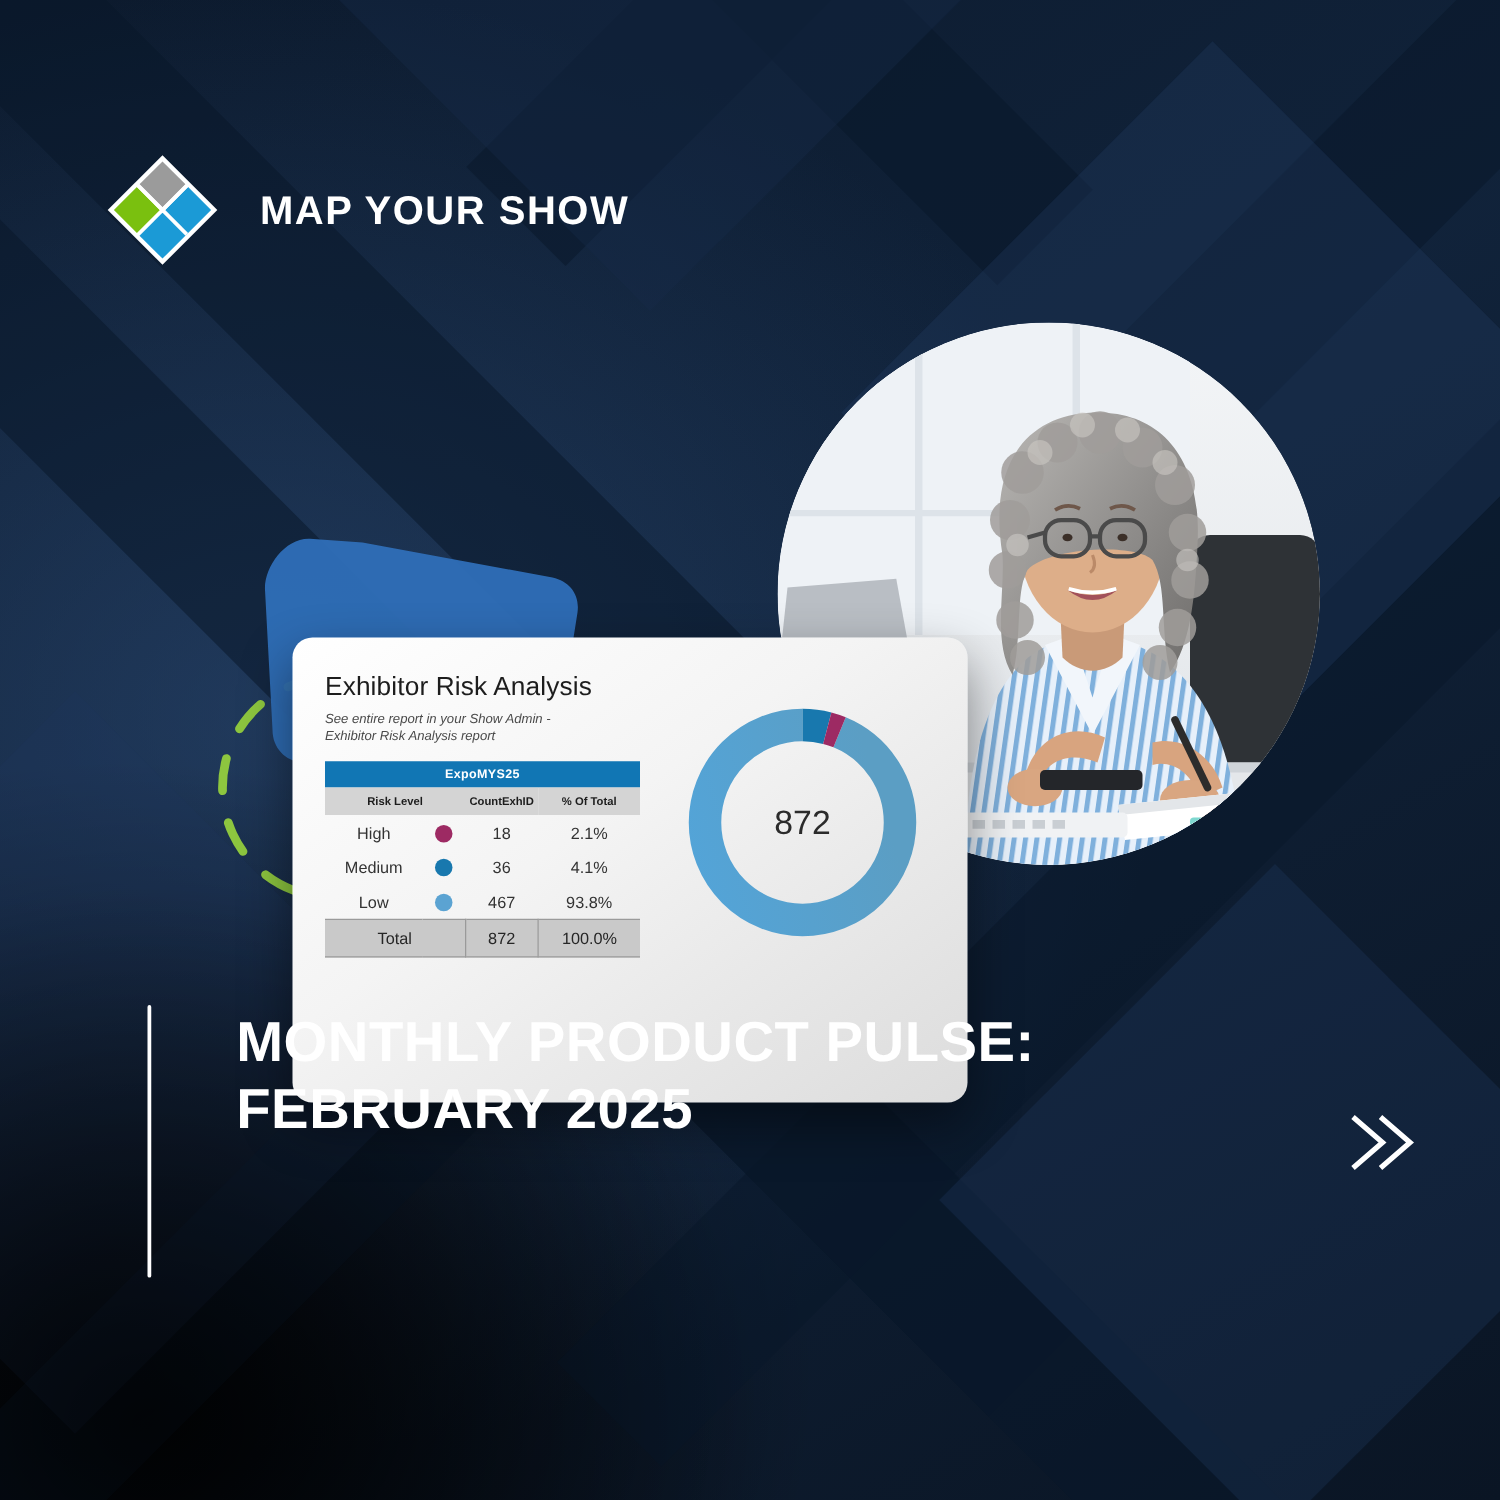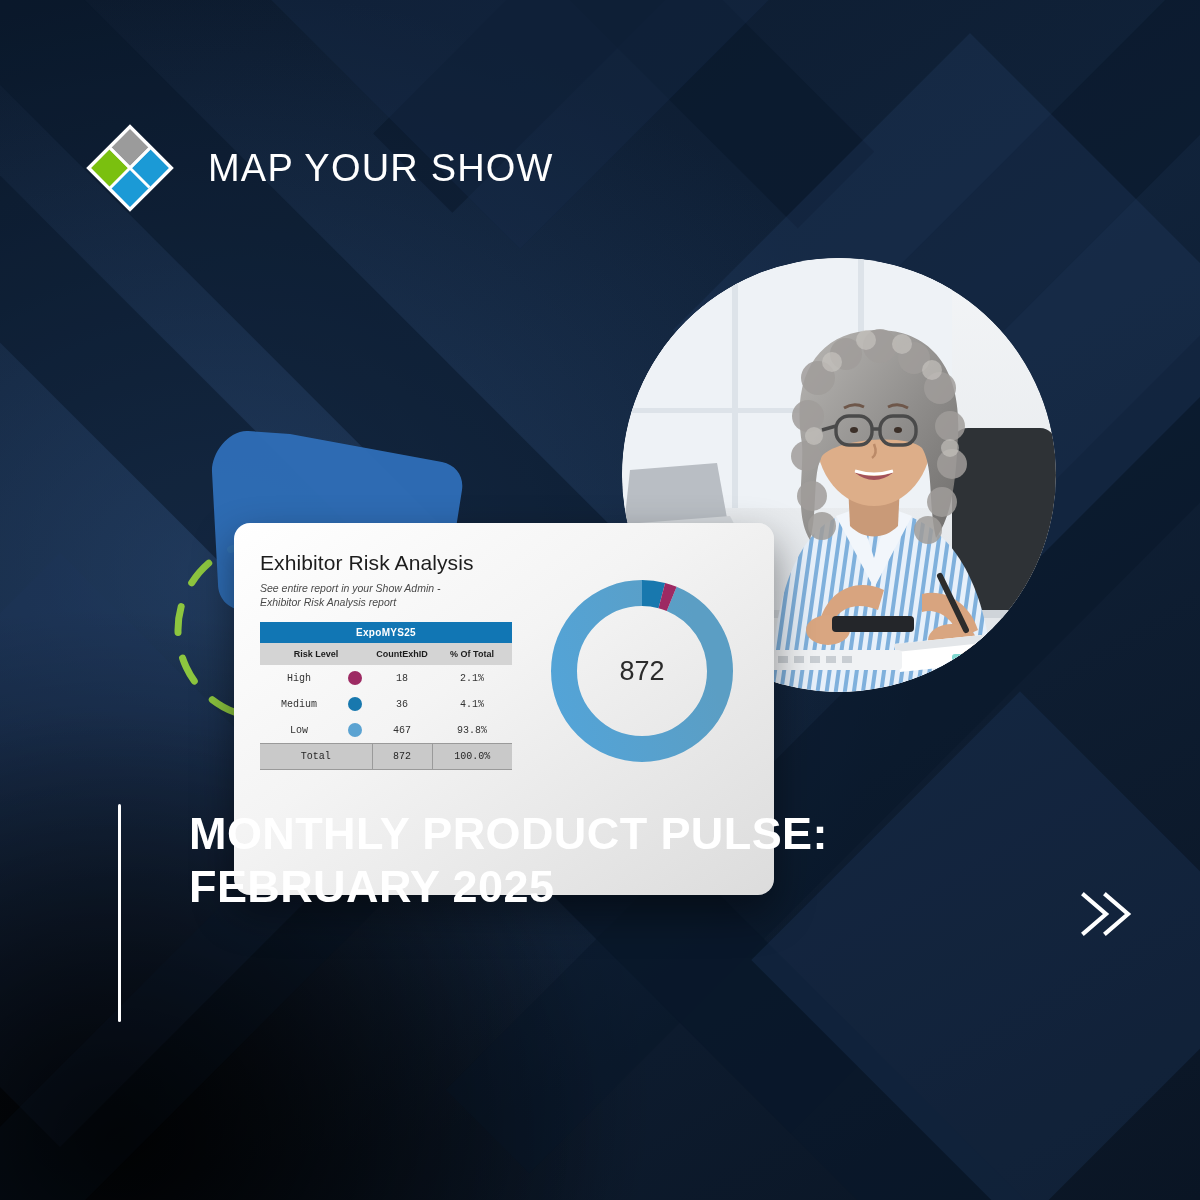--- a/index.html
+++ b/index.html
@@ -36,22 +36,22 @@
 
   
   .brand{
     position:absolute;left:80px;top:118px;
     display:flex;align-items:center;gap:28px;
   }
   .logo-mark{position:relative;width:100px;height:100px;}
   .logo-mark svg{display:block;}
   .brand-name{
     color:#ffffff;
-    font-size:38px;
-    font-weight:normal;
+    font-size:32px;
+    font-weight:bold;
     letter-spacing:1.2px;
     white-space:nowrap;
   }
 
   
   .photo{
     position:absolute;left:622px;top:258px;
     width:434px;height:434px;border-radius:50%;
     overflow:hidden;
   }
@@ -64,21 +64,21 @@
   }
 
   
   .hexblob{
     position:absolute;left:198px;top:428px;
     width:268px;height:230px;
   }
 
   
   .card{
-    position:absolute;left:234px;top:523px;
+    position:absolute;left:234px;top:510px;
     width:540px;height:372px;
     border-radius:16px;
     background:linear-gradient(145deg,#ffffff 0%,#f4f4f4 42%,#dcdcdc 100%);
     box-shadow:0 18px 42px rgba(0,0,0,0.45);
     overflow:hidden;
   }
   .card-inner{position:absolute;inset:0;display:flex;}
   .card-left{padding:28px 0 0 26px;width:286px;box-sizing:border-box;}
   .card-right{flex:1;position:relative;}
 
@@ -97,23 +97,22 @@
   }
   table.risk .bandrow td{
     background:#1176b4;color:#fff;font-weight:bold;
     text-align:center;padding:5px 0;font-size:10px;letter-spacing:.3px;
   }
   table.risk thead.cols th{
     background:#d4d4d4;color:#1c1c1c;font-weight:bold;
     padding:6px 0;font-size:9px;margin-left:36px;
   }
   table.risk tbody td{
-    padding:6px 0;text-align:center;color:#333;font-size:10px;
+    padding:6px 0;text-align:center;color:#333;font-size:13px;
     background:transparent;
-    font-family:Liberation Mono, monospace;
   }
   table.risk tbody td.lvl{text-align:center;width:78px;}
   table.risk tbody td.dotcell{width:34px;}
   .dot{display:inline-block;width:14px;height:14px;border-radius:50%;vertical-align:middle;}
   table.risk tr.total td{
     background:#c9c9c9;font-weight:normal;color:#262626;
     border-top:1px solid #9a9a9a;border-bottom:1px solid #9a9a9a;
     padding:7px 17px;
   }
   table.risk tr.total td.tl{border-right:1px solid #9a9a9a;}

